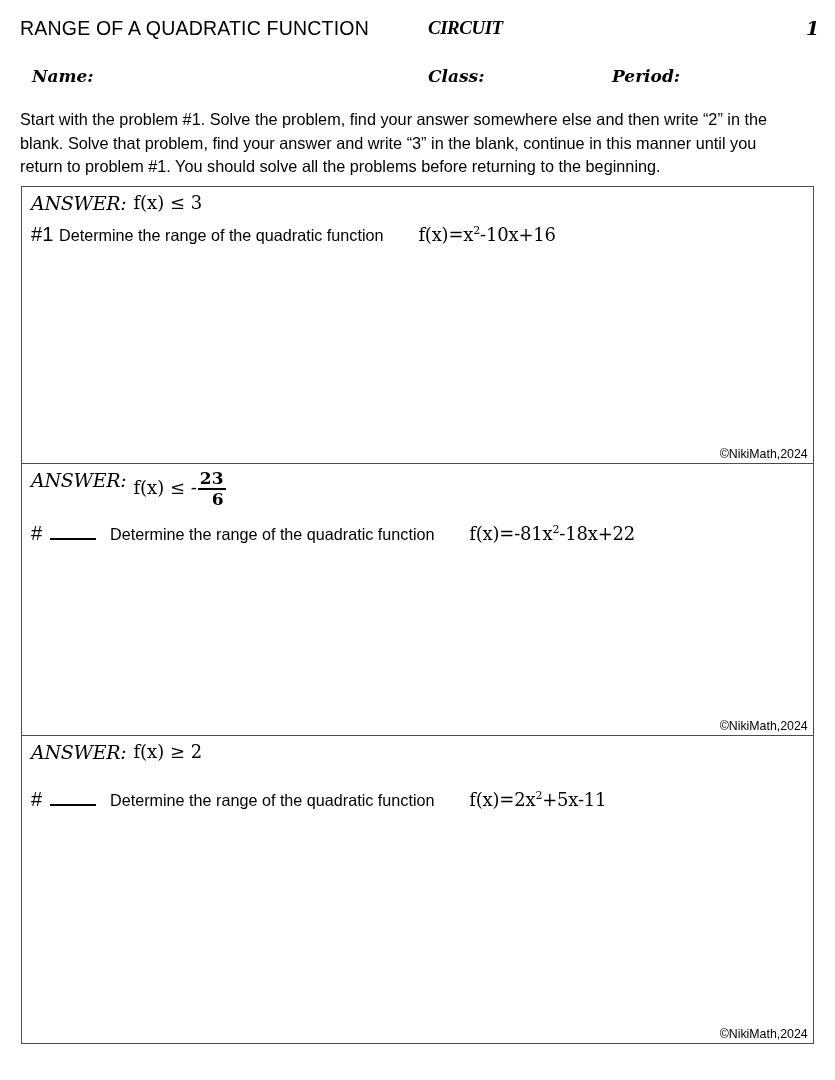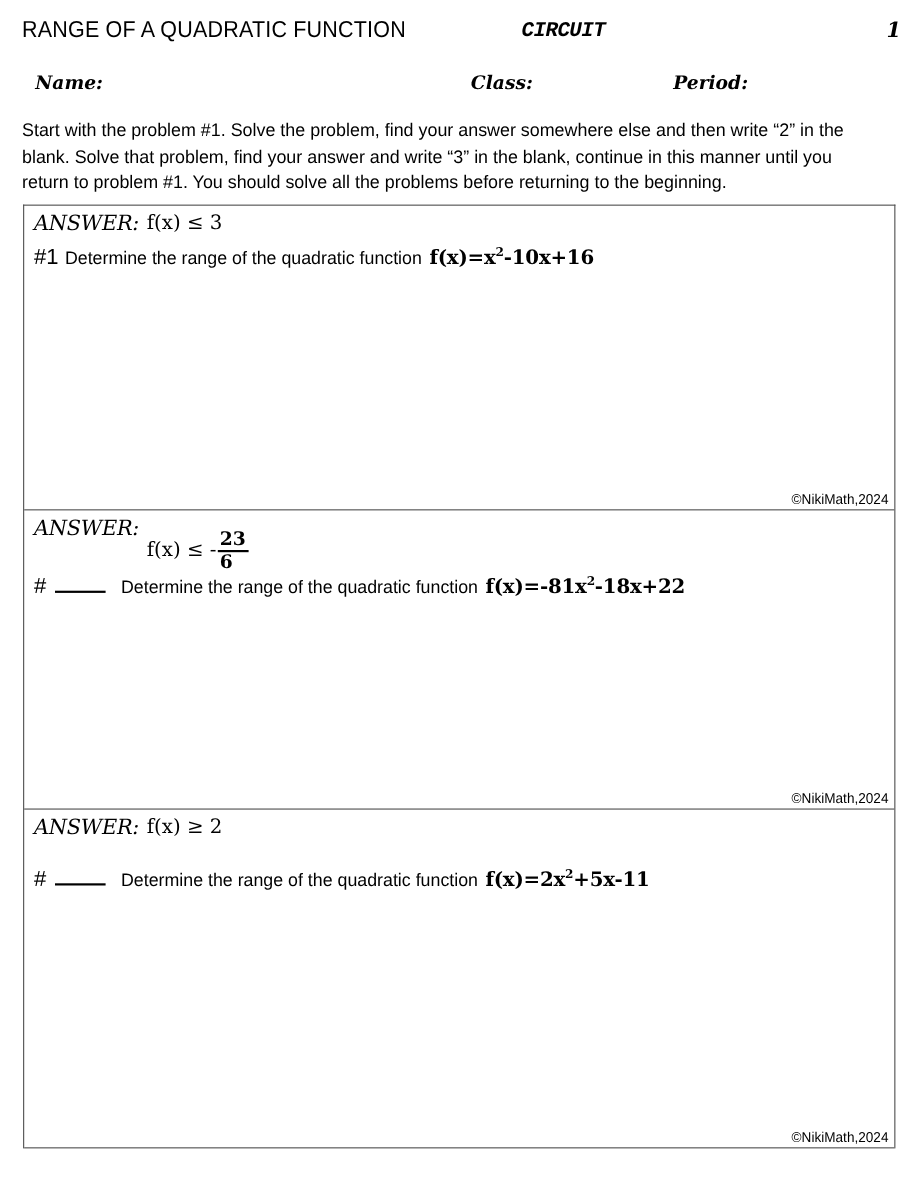--- a/index.html
+++ b/index.html
@@ -39,27 +39,26 @@
     font-size: 21px;
     letter-spacing: 0.2px;
     white-space: nowrap;
     transform: scaleX(0.93);
     transform-origin: left top;
   }
   .circuit-word {
     position: absolute;
     left: 428px;
     top: 1px;
-    font-family: Liberation Mono, monospace;
+    font-family: Liberation Serif, serif;
     font-weight: bold;
     font-style: italic;
     font-size: 19px;
     letter-spacing: -0.5px;
     white-space: nowrap;
-    margin-left: 46px;
   }
   .page-number {
     position: absolute;
     left: 806px;
     top: 1px;
     font-family: "DejaVu Serif", serif;
     font-weight: bold;
     font-style: italic;
     font-size: 19px;
     white-space: nowrap;
@@ -136,23 +135,23 @@
     margin-left: 7px;
     display: flex;
     align-items: center;
     white-space: nowrap;
   }
 
   
   .frac {
     display: inline-flex;
     flex-direction: column;
-    align-items: flex-start;
+    align-items: flex-end;
     vertical-align: middle;
-    margin: 12px 1px;
+    margin: 0 1px;
     position: relative;
     top: 1px;
   }
   .frac .num {
     font-family: "DejaVu Serif", serif;
     font-weight: bold;
     font-size: 17px;
     line-height: 17px;
     padding: 0 2px;
   }
@@ -202,24 +201,24 @@
   .prob-text {
     font-family: "Liberation Sans", sans-serif;
     font-size: 16.5px;
     line-height: 22px;
     margin-left: 6px;
     transform: scaleX(0.98);
     transform-origin: left center;
   }
   .prob-eq {
     font-family: "DejaVu Serif", serif;
-    font-weight: bold;
+    font-weight: normal;
     font-size: 18px;
     line-height: 22px;
-    margin-left: 0;
+    margin-left: 28px;
     letter-spacing: -0.2px;
     text-align: right;
   }
   .prob-eq sup {
     font-size: 11px;
     vertical-align: super;
     line-height: 0;
   }
 
   .copyright {

